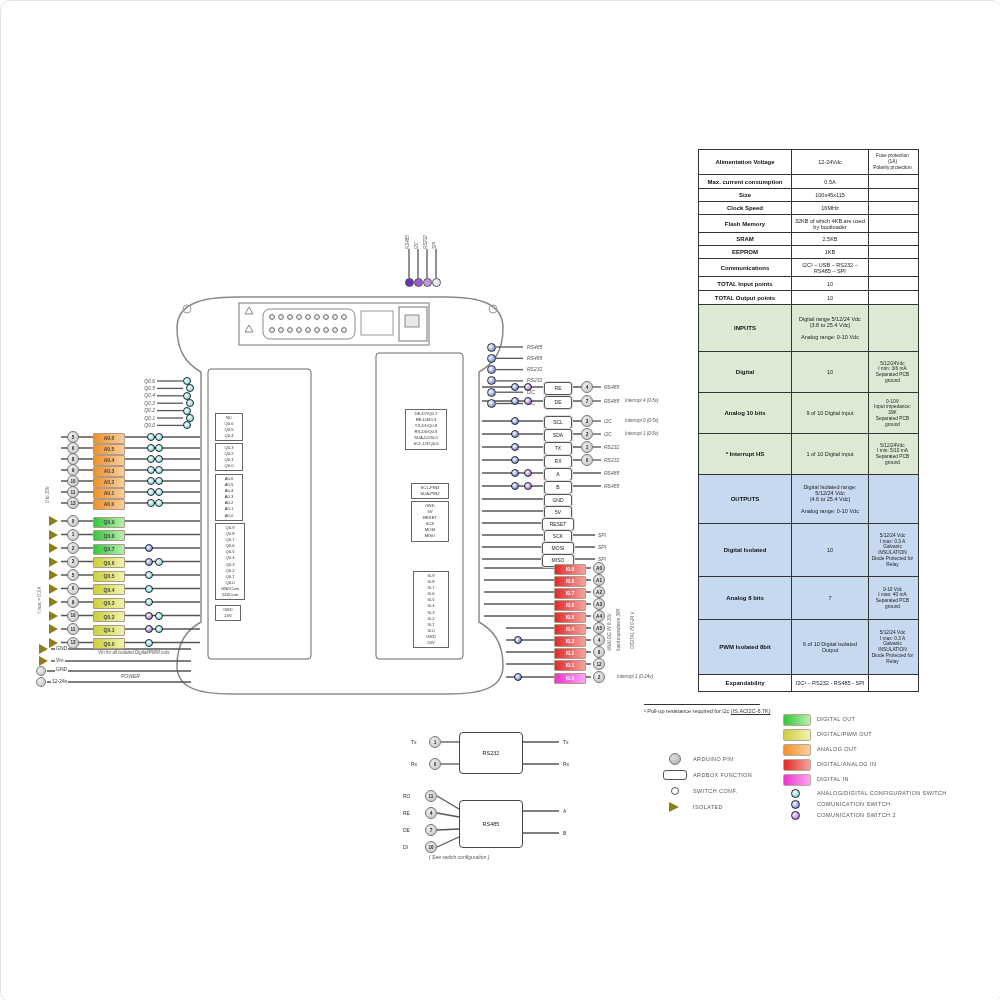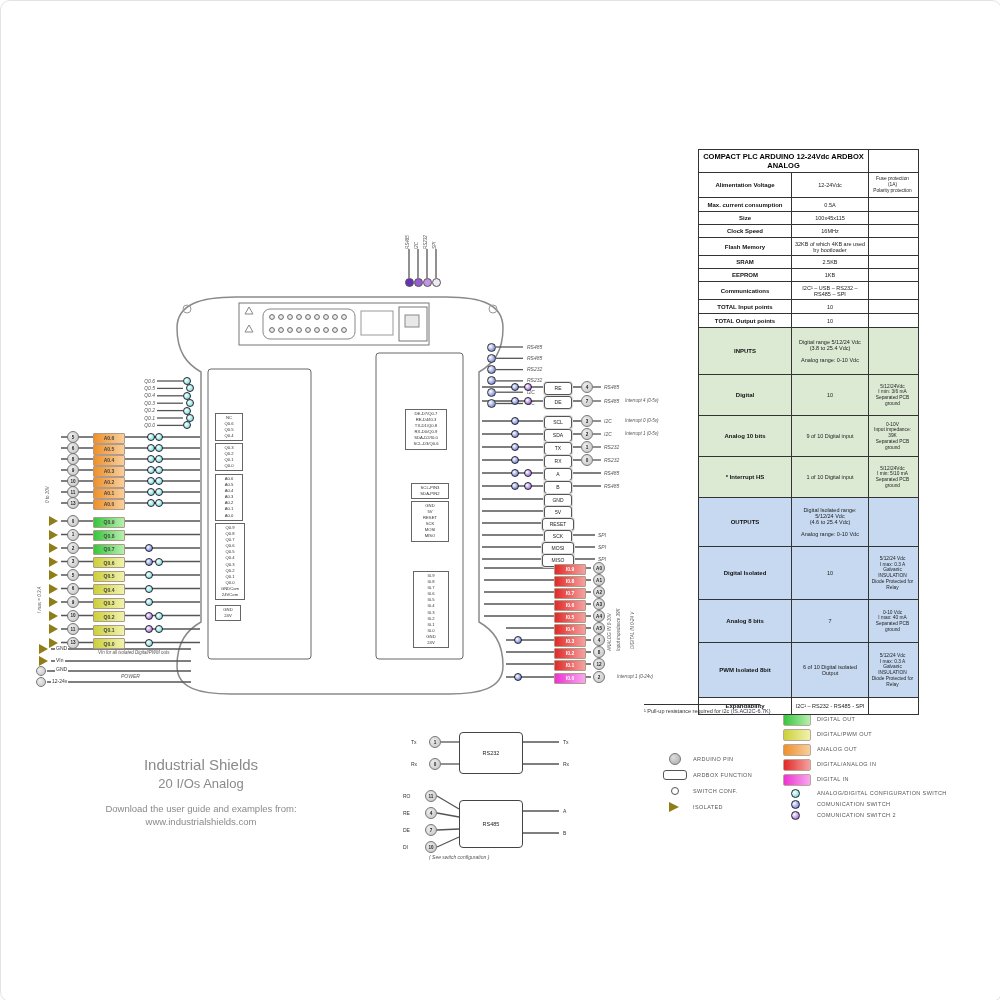--- a/index.html
+++ b/index.html
@@ -422,24 +422,20 @@
       <div class="abs pin" style="left: 424px; top: 823px;">7</div>
       <div class="abs t " style="left: 402px; top: 842.5px;">DI</div>
       <div class="abs pin" style="left: 424px; top: 840px;">10</div>
       <div class="abs chipbox" style="left: 458px; top: 799px; width: 62px; height: 46px;">RS485</div>
       <div class="abs t " style="left: 562px; top: 806.5px;">A</div>
       <div class="abs t " style="left: 562px; top: 828.5px;">B</div>
       <div class="abs t it" style="left: 428px; top: 853px;">( See switch configuration )</div>
     </div>
 
   <div id="spec-table">
-      <div class="trow" style="grid-template-columns: 169px 48px; min-height: 22px;">
-        <div class="c hdr">COMPACT PLC ARDUINO 12-24Vdc ARDBOX ANALOG</div>
-        <div class="c"></div>
-      </div>
       <div class="trow" style="min-height: 24px;">
         <div class="c c0">Alimentation Voltage</div>
         <div class="c c1">12-24Vdc</div>
         <div class="c c2">Fuse protection (1A)
 Polarity protection</div>
       </div>
       <div class="trow" style="min-height: 13px;">
         <div class="c c0">Max. current consumption</div>
         <div class="c c1">0.5A</div>
         <div class="c c2"></div>
@@ -575,19 +571,13 @@
       <div class="abs " style="left: 782px; top: 773px; width: 26px; height: 10px; border: 1px solid rgb(184, 168, 152); border-radius: 2px; background: linear-gradient(90deg, rgb(238, 50, 211), rgb(248, 168, 238));"></div>
       <div class="abs legend-label" style="left: 816px; top: 774.5px;">DIGITAL IN</div>
       <div class="abs " style="left: 790px; top: 787.5px; width: 9px; height: 9px; border-radius: 50%; border: 1px solid rgb(34, 34, 51); box-sizing: border-box; background: radial-gradient(circle at 35% 35%, rgb(255, 255, 255), rgb(85, 216, 207));"></div>
       <div class="abs legend-label" style="left: 816px; top: 788.5px;">ANALOG/DIGITAL CONFIGURATION SWITCH</div>
       <div class="abs " style="left: 790px; top: 798.5px; width: 9px; height: 9px; border-radius: 50%; border: 1px solid rgb(34, 34, 51); box-sizing: border-box; background: radial-gradient(circle at 35% 35%, rgb(255, 255, 255), rgb(74, 99, 204));"></div>
       <div class="abs legend-label" style="left: 816px; top: 799.5px;">COMUNICATION SWITCH</div>
       <div class="abs " style="left: 790px; top: 809.5px; width: 9px; height: 9px; border-radius: 50%; border: 1px solid rgb(34, 34, 51); box-sizing: border-box; background: radial-gradient(circle at 35% 35%, rgb(255, 255, 255), rgb(138, 70, 200));"></div>
       <div class="abs legend-label" style="left: 816px; top: 810.5px;">COMUNICATION SWITCH 2</div>
     </div>
 
-  <div id="branding">
-    <div id="brand-1">Industrial Shields</div>
-    <div id="brand-2">20 I/Os Analog</div>
-    <div id="brand-3">Download the user guide and examples from:</div>
-    <div id="brand-4">www.industrialshields.com</div>
-  </div>
 </div>
 
 </body></html>

